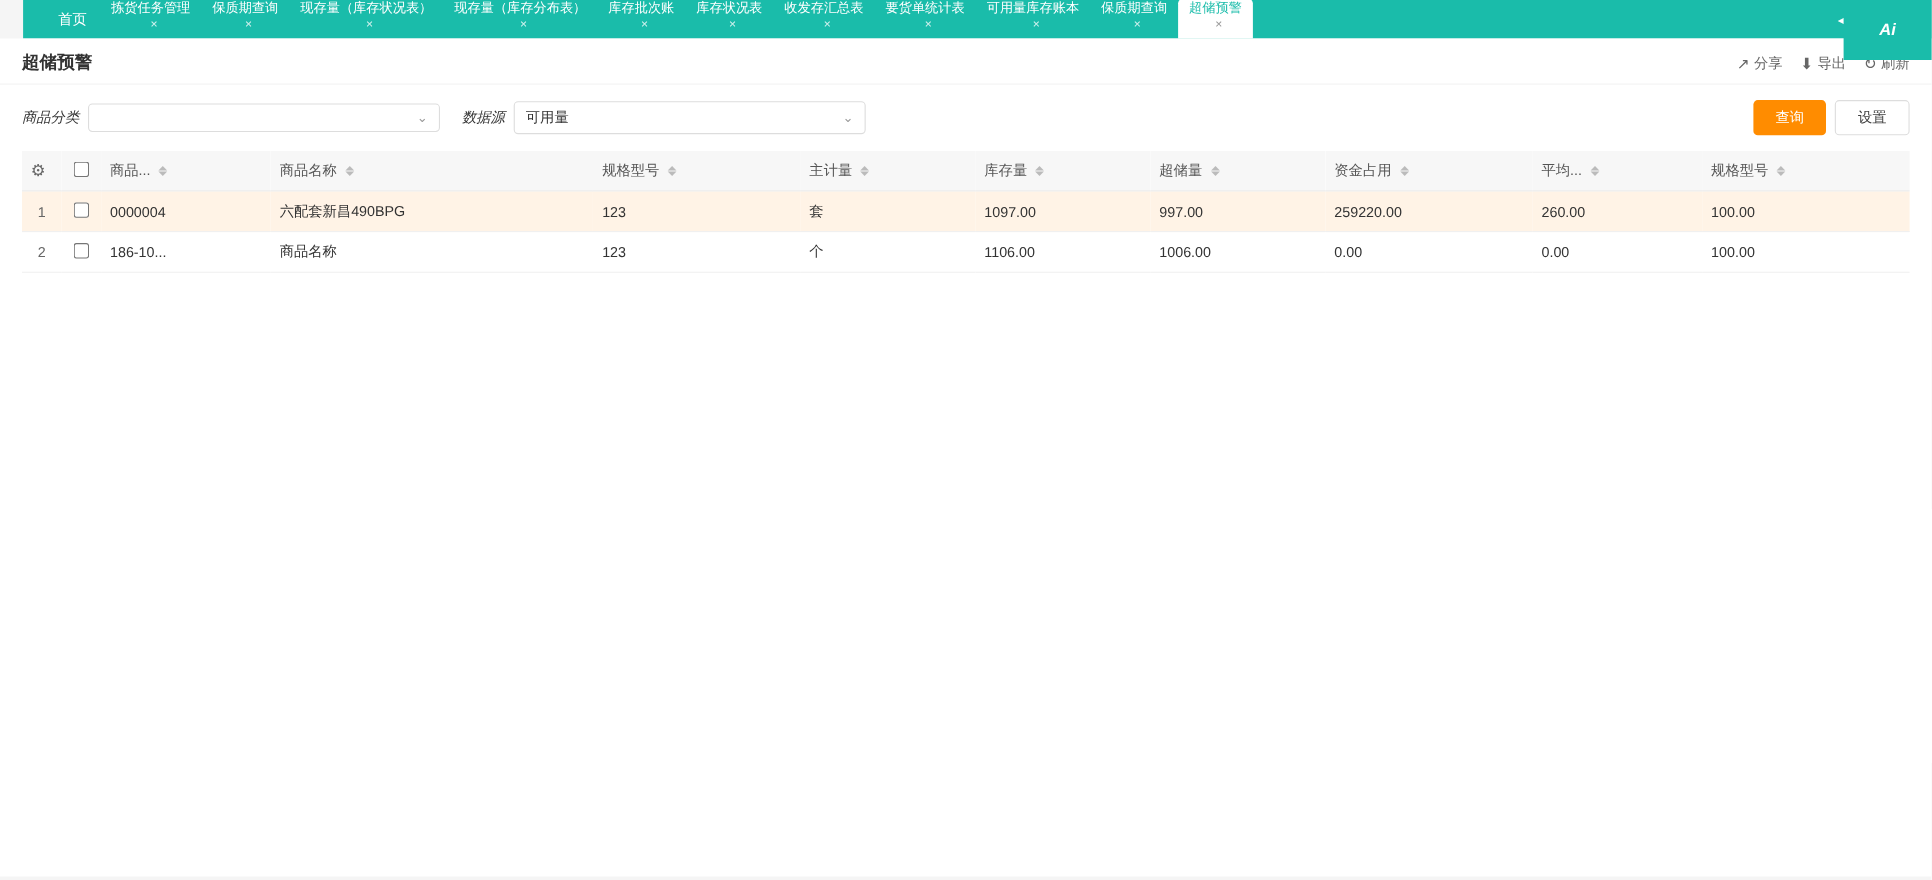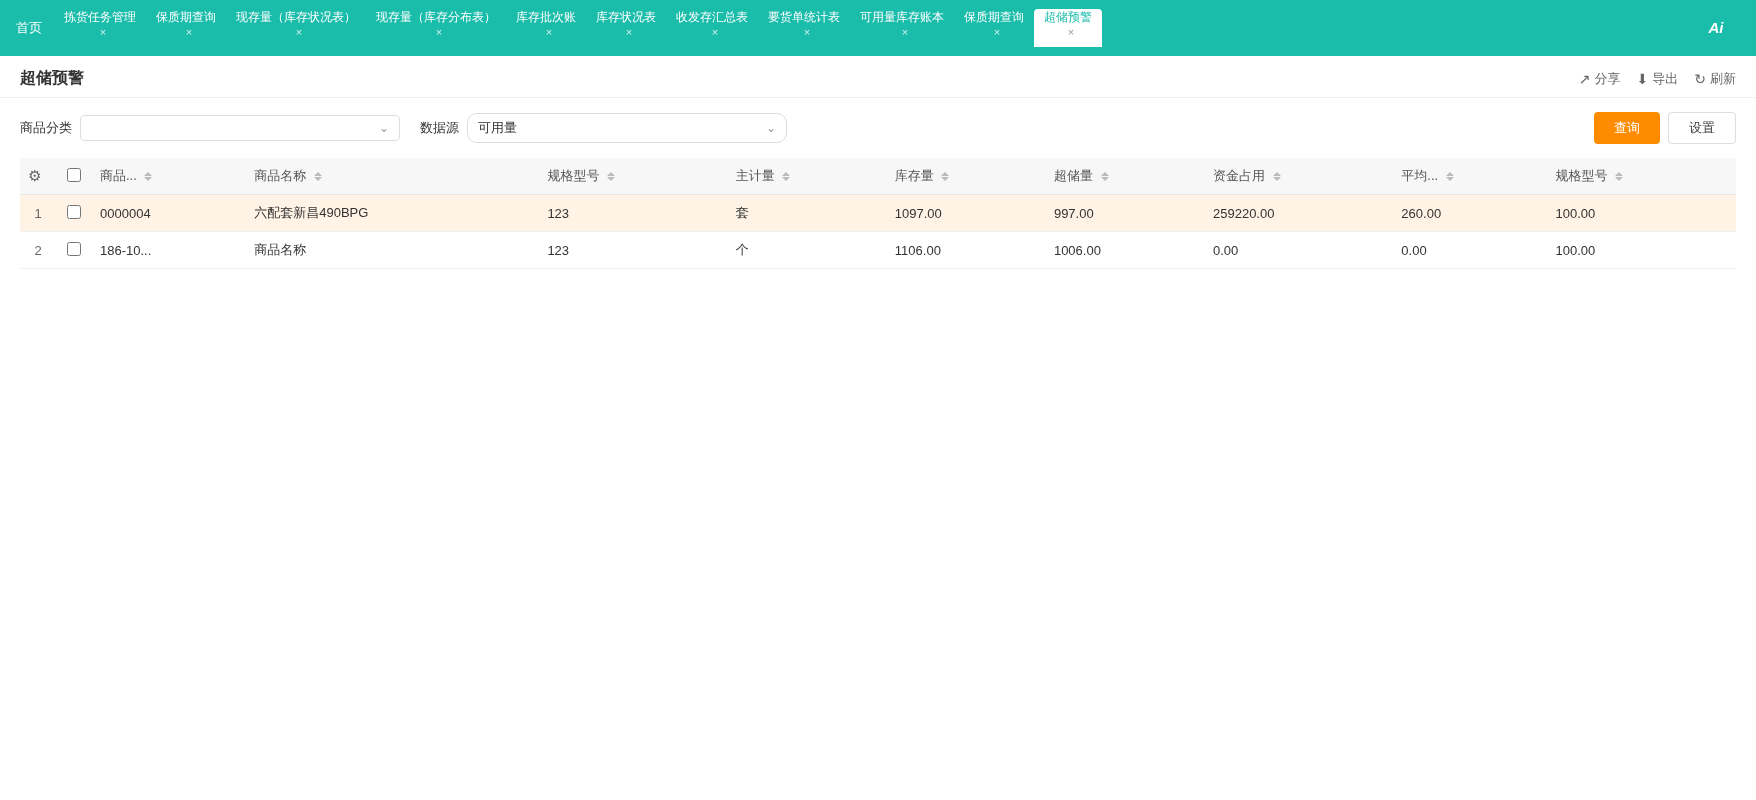--- a/index.html
+++ b/index.html
@@ -3,24 +3,25 @@
   <meta charset="utf-8">
   <style>
     * { box-sizing: border-box; margin: 0; padding: 0; }
     body { font-family: 'Microsoft YaHei', Arial, sans-serif; font-size: 13px; background: #f5f5f5; overflow-x: hidden; }
 
     
     .top-nav {
       display: flex;
       align-items: center;
       background: #1abcaa;
-      height: 56px;
-      padding: 0 4px;
+      height: 35px;
+      padding: 0 20px;
       overflow: hidden;
       white-space: nowrap;
+      margin-left: 21px;
     }
     .top-nav .nav-item {
       display: inline-flex;
       align-items: center;
       padding: 0 10px;
       height: 38px;
       color: #fff;
       font-size: 12px;
       cursor: pointer;
       flex-shrink: 0;
@@ -111,20 +112,21 @@
     }
     .filter-group {
       display: flex;
       align-items: center;
       gap: 8px;
     }
     .filter-label {
       color: #333;
       font-size: 13px;
       white-space: nowrap;
+      font-style: italic;
     }
     .filter-select {
       display: inline-flex;
       align-items: center;
       border: 1px solid #ddd;
       border-radius: 4px;
       padding: 5px 10px;
       min-width: 200px;
       background: #fff;
       cursor: pointer;
@@ -332,21 +334,21 @@
     <div class="filter-group">
       <span class="filter-label">商品分类</span>
       <div class="filter-select" style="min-width:320px;">
         <span></span>
         <span class="arrow">⌄</span>
       </div>
     </div>
 
     <div class="filter-group">
       <span class="filter-label">数据源</span>
-      <div class="filter-select" style="min-width:320px;border-radius:10px;">
+      <div class="filter-select" style="min-width:320px;">
         <span>可用量</span>
         <span class="arrow">⌄</span>
       </div>
     </div>
 
     <div class="filter-buttons">
       <button class="btn-query">查询</button>
       <button class="btn-settings">设置</button>
     </div>
   </div>

